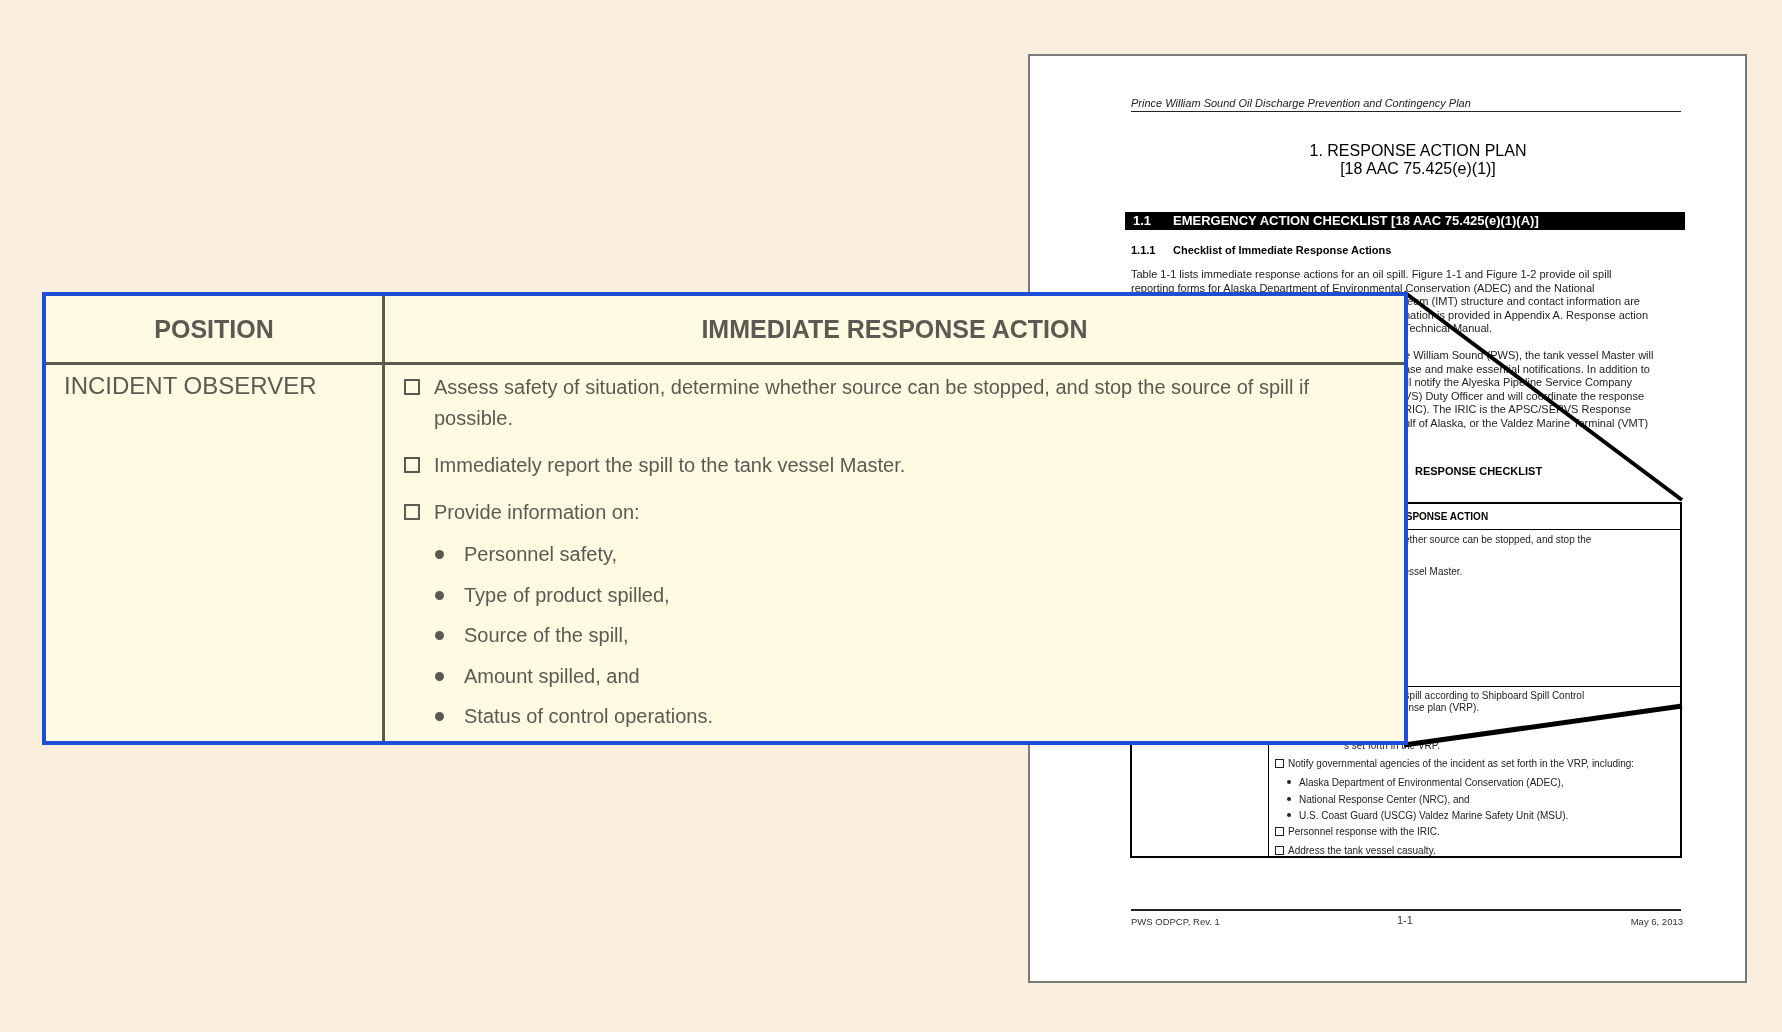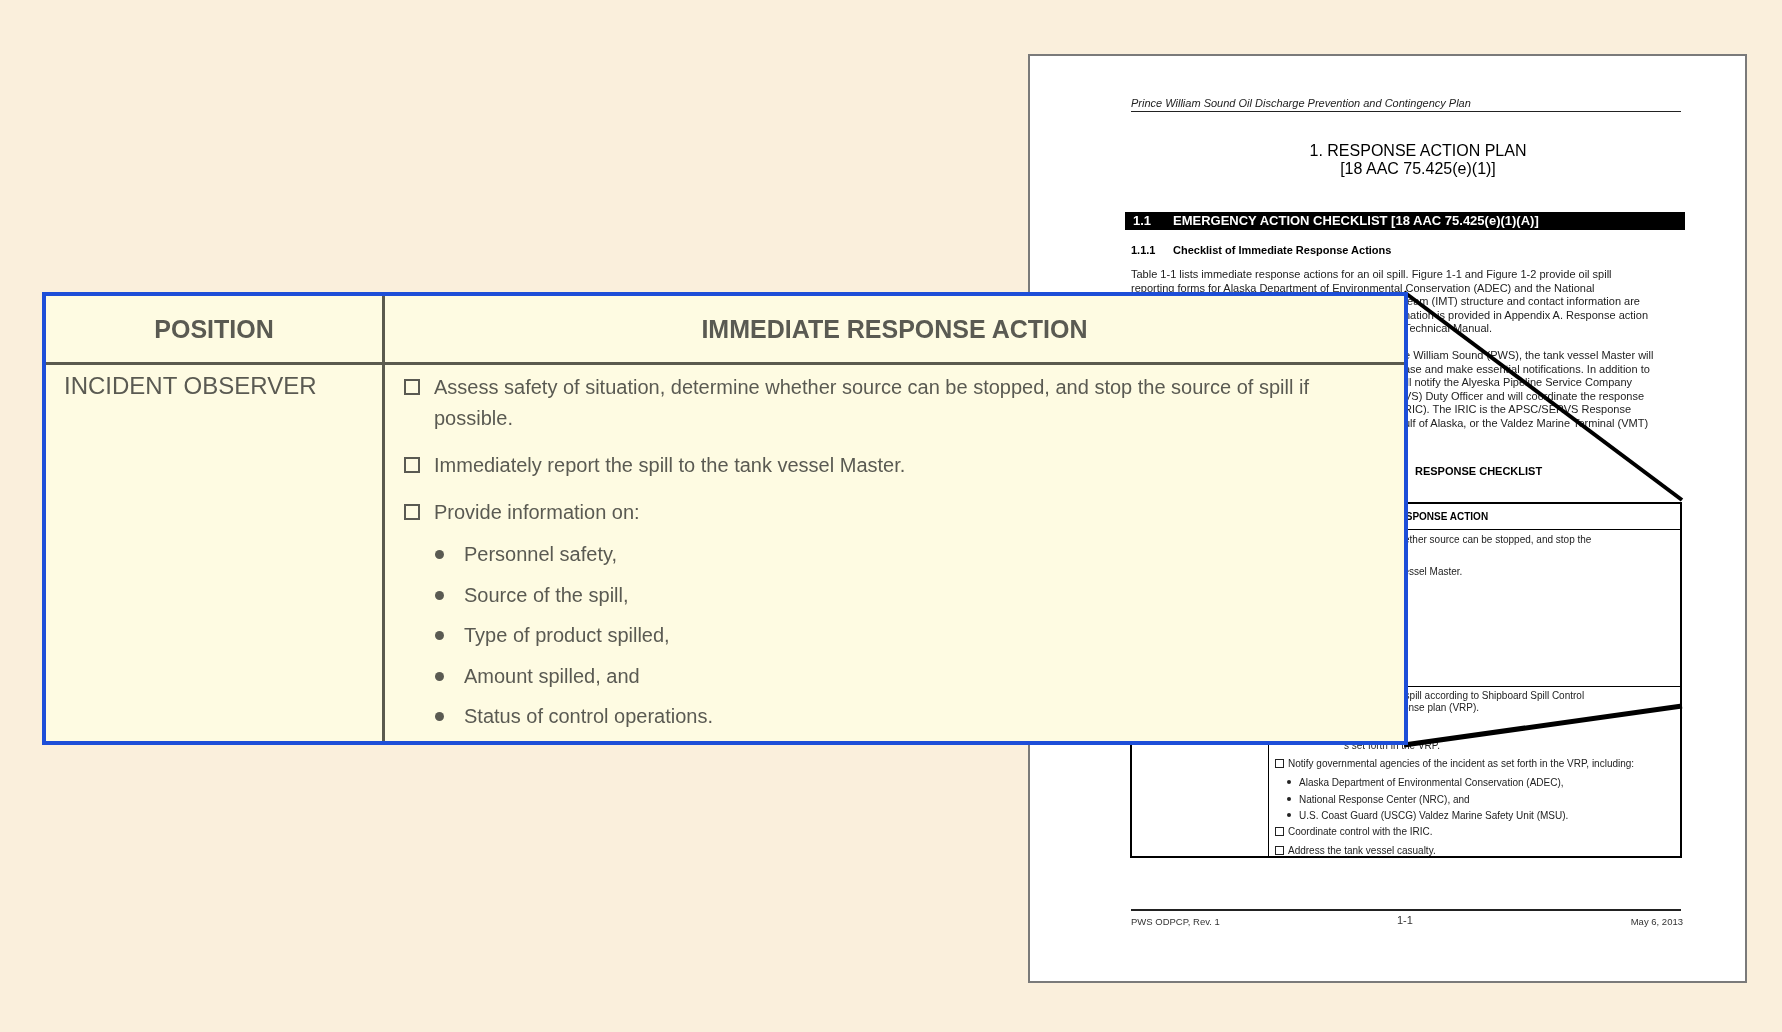--- a/index.html
+++ b/index.html
@@ -83,21 +83,21 @@
     <div class="pg-cell" style="left:212px; top:168px;">ons.</div>
     <div class="pg-cell" style="left:212px; top:186px;">source of the spill according to Shipboard Spill Control</div>
     <div class="pg-cell" style="left:212px; top:198px;">e vessel response plan (VRP).</div>
     <div class="pg-cell" style="left:212px; top:217px;">uty Officer.</div>
     <div class="pg-cell" style="left:212px; top:236px;">s set forth in the VRP.</div>
 
     <div class="pg-cell" style="left:143px; top:254px;"><span class="box"></span><span>Notify governmental agencies of the incident as set forth in the VRP, including:</span></div>
     <div class="pg-cell" style="left:155px; top:273px;"><span class="bul"></span><span>Alaska Department of Environmental Conservation (ADEC),</span></div>
     <div class="pg-cell" style="left:155px; top:290px;"><span class="bul"></span><span>National Response Center (NRC), and</span></div>
     <div class="pg-cell" style="left:155px; top:306px;"><span class="bul"></span><span>U.S. Coast Guard (USCG) Valdez Marine Safety Unit (MSU).</span></div>
-    <div class="pg-cell" style="left:143px; top:322px;"><span class="box"></span><span>Coordinate control with the IRIC.</span></div>
+    <div class="pg-cell" style="left:143px; top:322px;"><span class="box"></span><span>Personnel response with the IRIC.</span></div>
     <div class="pg-cell" style="left:143px; top:341px;"><span class="box"></span><span>Address the tank vessel casualty.</span></div>
   </div>
 
   <div class="pg-footer-rule"></div>
   <div class="pg-foot" style="left:101px;">PWS ODPCP, Rev. 1</div>
   <div class="pg-foot" style="left:367px; font-size:11px; top:858px;">1-1</div>
   <div class="pg-foot" style="right:62px;">May 6, 2013</div>
 </div>
 
 <svg class="callout-lines" viewBox="0 0 1782 1032">
@@ -121,19 +121,19 @@
     <div class="act" style="margin-bottom:16px;">
       <span class="box"></span>
       <span>Immediately report the spill to the tank vessel Master.</span>
     </div>
     <div class="act" style="margin-bottom:6px;">
       <span class="box"></span>
       <span>Provide information on:</span>
     </div>
     <ul class="bullets">
       <li><span class="dot"></span><span>Personnel safety,</span></li>
+      <li><span class="dot"></span><span>Type of product spilled,</span></li>
       <li><span class="dot"></span><span>Source of the spill,</span></li>
-      <li><span class="dot"></span><span>Type of product spilled,</span></li>
       <li><span class="dot"></span><span>Amount spilled, and</span></li>
       <li><span class="dot"></span><span>Status of control operations.</span></li>
     </ul>
   </div>
 </div>
 
 </body></html>

